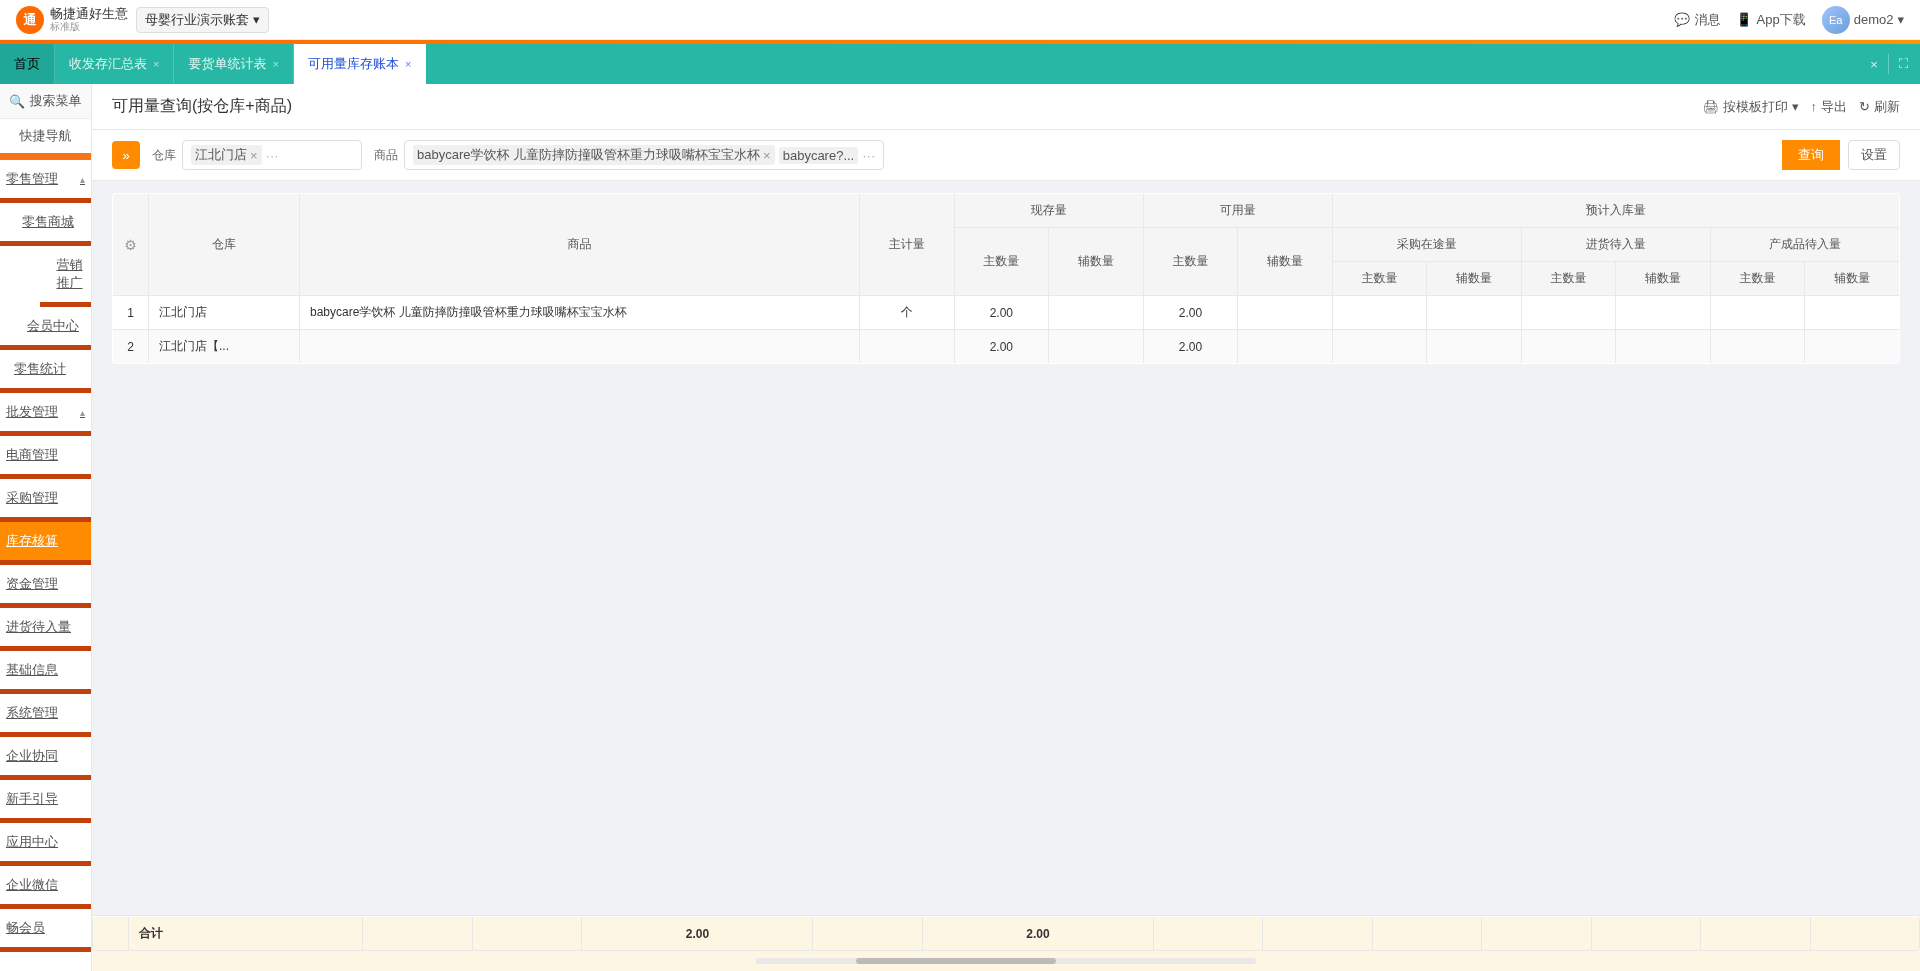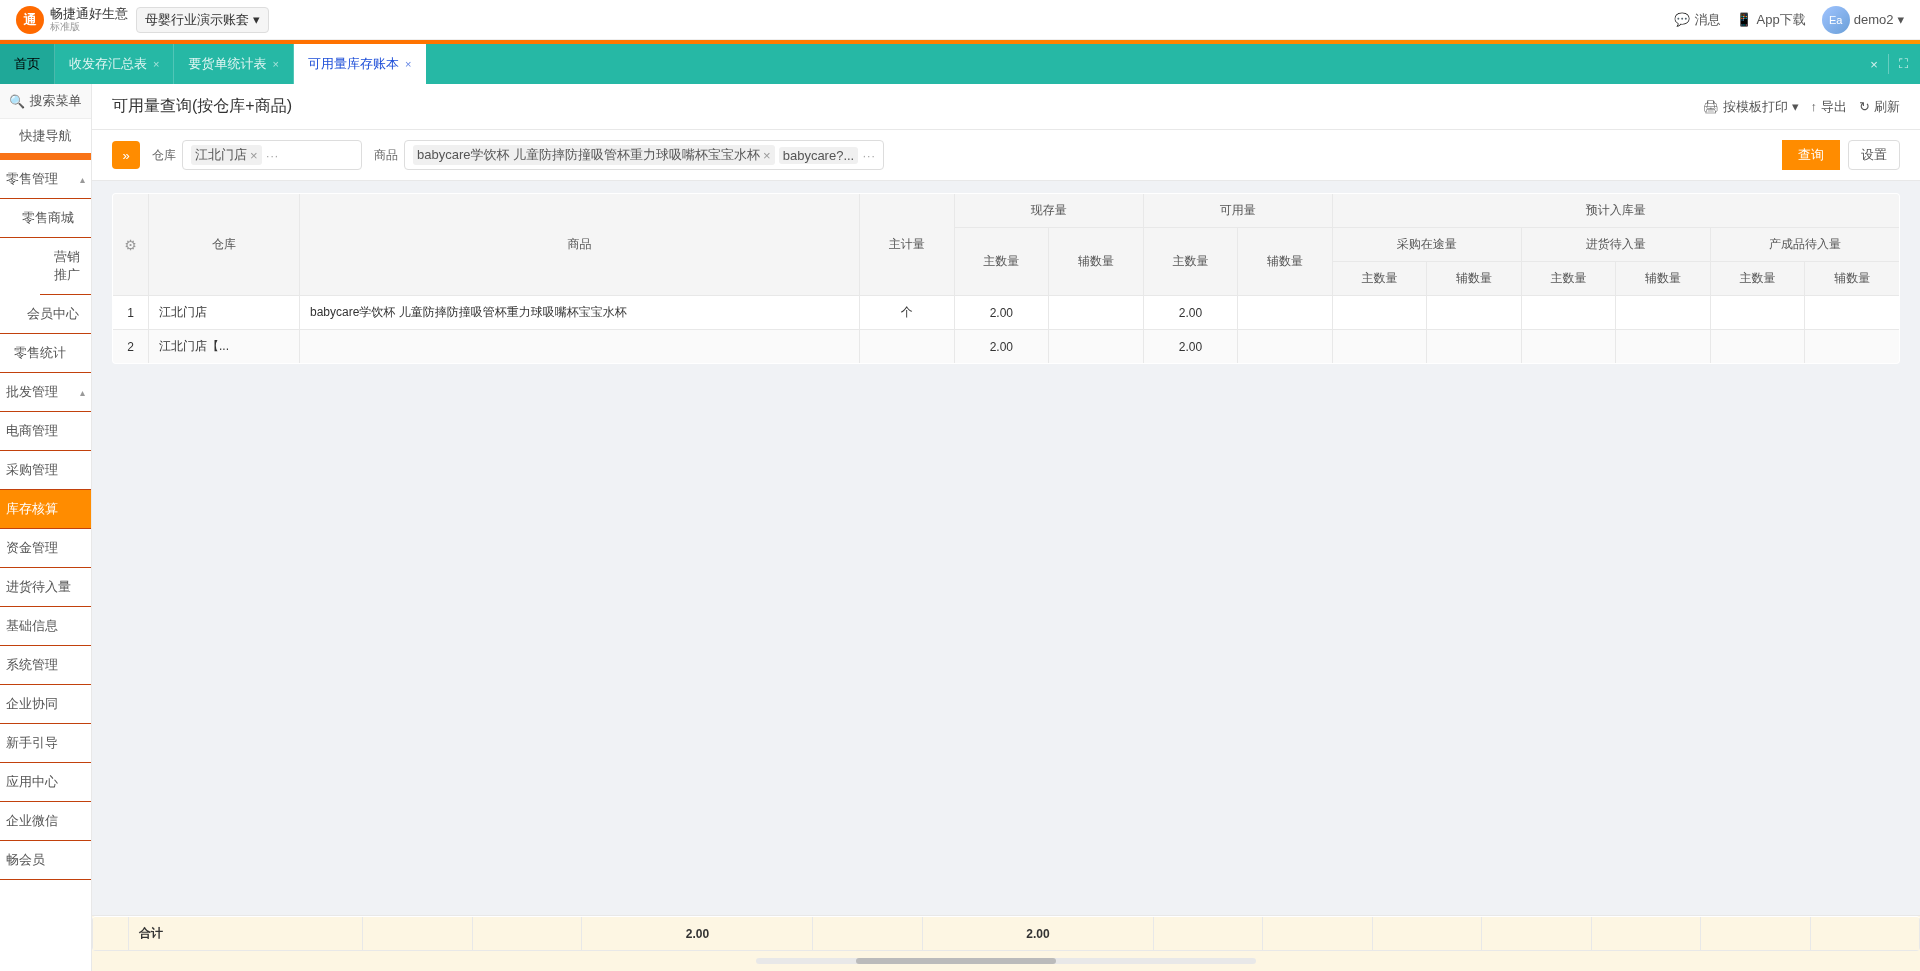--- a/index.html
+++ b/index.html
@@ -129,25 +129,26 @@
       padding: 6px 0;
       border-bottom: 7px solid #f97316;
       font-size: 12px;
       color: #555;
       cursor: pointer;
       text-align: center;
       padding: 8px 6px;
     }
     .sidebar-item {
       padding: 10px 6px;
+      text-align: center;
       font-size: 12px;
       color: #555;
       cursor: pointer;
-      border-bottom: 1px solid #c2410c;
-      display: flex; align-items: center; justify-content: space-between;
+      border-bottom: 5px solid #c2410c;
+      display: flex; align-items: center; justify-content: space-between; text-decoration: underline;
     }
     .sidebar-item.active {
       background: #ff8c00;
       color: #fff;
     }
     .sidebar-item .arrow { font-size: 10px; color: #999; }
 
     
     .content-area {
       flex: 1;

